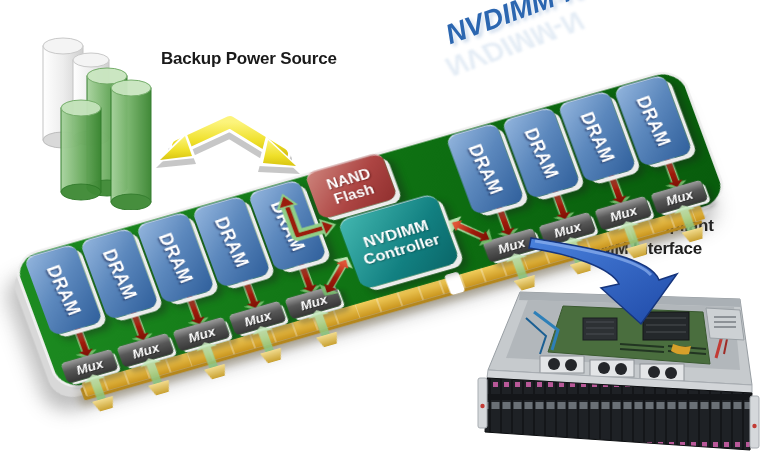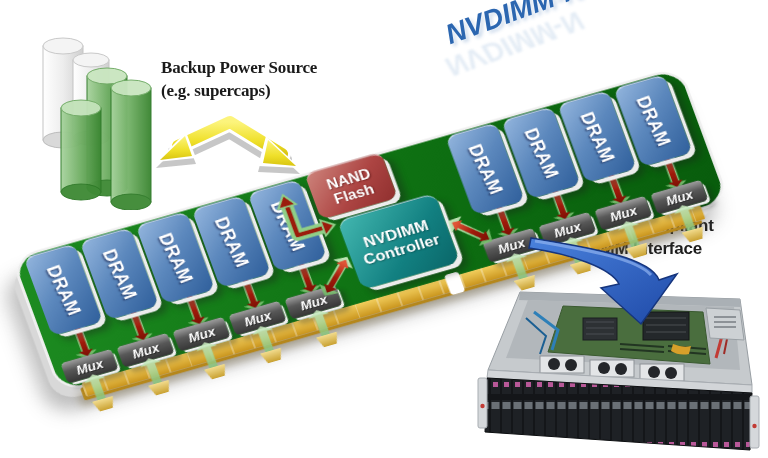--- a/index.html
+++ b/index.html
@@ -2,21 +2,21 @@
 <html style="--title-blue: #2b66b0; --text-black: #1a1a1a;"><head>
 <meta charset="utf-8">
 <style>
   html,body{margin:0;padding:0;}
   body{width:768px;height:458px;background:#ffffff;overflow:hidden;position:relative;
        font-family:"Liberation Sans", sans-serif;}
   .abs{position:absolute;}
 
   
   .note{font-weight:bold;color:var(--text-black,#1a1a1a);line-height:23px;font-size:17px;letter-spacing:-0.2px;}
-  #backup-note{left:161px;top:56px;font-family:Liberation Serif, serif;}
+  #backup-note{left:161px;top:47px;}
   #jedec-note{left:548px;top:214px;width:190px;text-align:center;}
 
   
   #dimm-title{left:447px;top:20px;transform:rotate(-20deg);transform-origin:0 50%;
     font-size:28px;font-weight:bold;font-style:italic;color:var(--title-blue,#2b66b0);
     text-shadow:0 0 5px rgba(255,255,255,.95), 2px 3px 4px rgba(43,102,176,.30);white-space:nowrap;}
   #dimm-title-reflection{left:447px;top:52px;transform:rotate(-20deg) scaleY(-1);transform-origin:0 50%;
     font-size:28px;font-weight:bold;font-style:italic;color:#7aa3cf;opacity:.20;filter:blur(1px);white-space:nowrap;}
 
   
@@ -104,21 +104,20 @@
   </g>
   <g opacity=".96">
     <rect x="76" y="60" width="40" height="114" fill="url(#gcyl)" stroke="#2f7a28"></rect>
     <ellipse cx="96" cy="174" rx="20" ry="8" fill="#3f8a36" stroke="#2f7a28"></ellipse>
     <ellipse cx="96" cy="60" rx="20" ry="8" fill="#c9e6c0" stroke="#6faa64"></ellipse>
   </g>
 </svg>
 
 <div class="abs note" id="backup-note">
   <div>Backup Power Source</div>
-  <div>(e.g. supercaps)</div>
 </div>
 
 <svg class="abs" style="left:148px;top:108px;" width="164" height="92" viewBox="0 0 164 92">
   <defs>
     <linearGradient id="yg" x1="0" y1="0" x2="0" y2="1">
       <stop offset="0" stop-color="#fcf47c"></stop>
         <stop offset=".6" stop-color="#efe02a"></stop>
         <stop offset="1" stop-color="#d8c410"></stop>
     </linearGradient>
   </defs>

